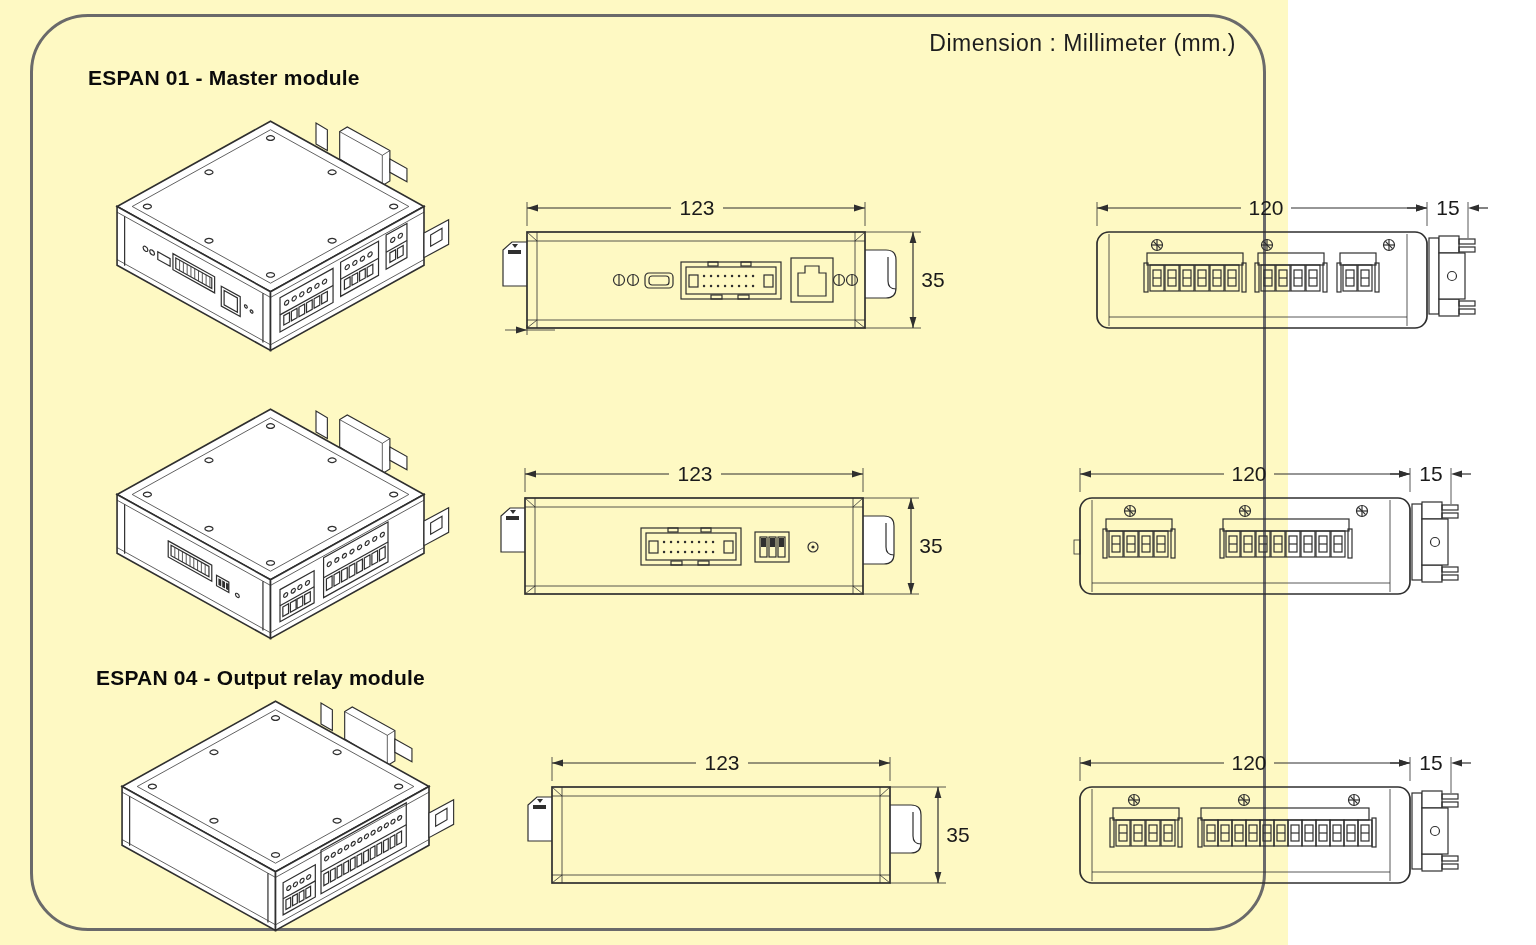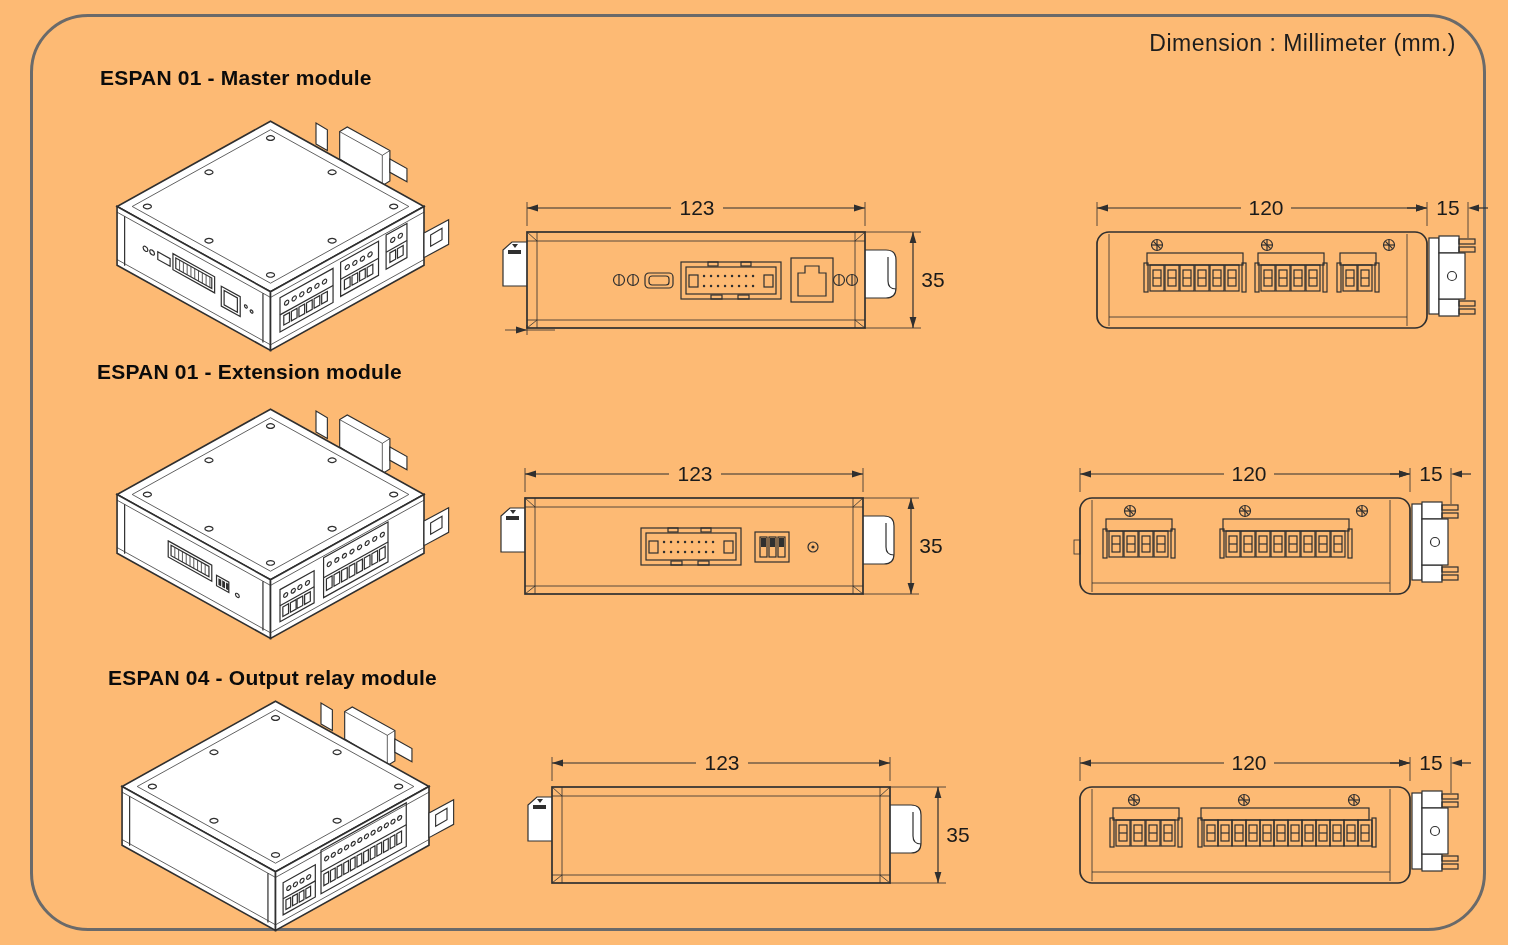--- a/index.html
+++ b/index.html
@@ -1,19 +1,19 @@
 <!DOCTYPE html>
 <html><head>
 <meta charset="utf-8">
 <style>
   html,body{margin:0;padding:0;background:#fff;width:1536px;height:945px;overflow:hidden;}
-  #canvas{position:relative;width:1508px;height:945px;background:#fdba74;font-family:"Liberation Sans",sans-serif;}
+  #canvas{position:relative;width:1288px;height:945px;background:#fef9c3;font-family:"Liberation Sans",sans-serif;}
   .page-border{position:absolute;left:30px;top:14px;right:22px;bottom:14px;border:3px solid #6a6a6a;border-radius:58px;}
   .title{position:absolute;top:30px;right:52px;font-size:23px;color:#1d1d1d;letter-spacing:.5px;white-space:nowrap;}
-  .row-label{position:absolute;font-size:21px;font-weight:bold;color:#0b0b0b;white-space:nowrap;letter-spacing:.2px;margin-left:12px;}
+  .row-label{position:absolute;font-size:21px;font-weight:bold;color:#0b0b0b;white-space:nowrap;letter-spacing:.2px;}
   svg{position:absolute;overflow:visible;stroke:#2f2f2f;fill:none;stroke-width:1.2;}
   svg text{fill:#1a1a1a;stroke:none;font-family:"Liberation Sans",sans-serif;}
   text.dim{font-size:21px;text-anchor:middle;}
   .thin{stroke-width:0.8;}
   .thick{stroke-width:1.7;}
   .wf{fill:#fff;}
 </style>
 </head>
 <body>
 
@@ -288,21 +288,20 @@
     <g>
       <rect x="283" y="69" width="36" height="12"></rect>
         <rect x="280" y="79" width="4" height="29"></rect>
         <rect x="318" y="79" width="4" height="29"></rect>
       <use href="#g-term" x="286" y="81"></use>
         <use href="#g-term" x="301" y="81"></use>
     </g>
     <use href="#g-clip" x="372" y="52"></use>
   </svg>
 
-  <div class="row-label" style="left:85px;top:360px;">ESPAN 01 - Extension module</div>
 
   <svg style="left:100px;top:388px;" width="360" height="266" viewBox="0 0 380 280">
     <g>
       <polygon points="228,46 240,53 240,31 228,24" class="wf"></polygon>
       <polygon points="253,62 253,33 261,28 306,53 306,85 298,90" class="wf"></polygon>
       <path d="M306,53 L298,58 L253,33 M298,58 L298,90" class="thin"></path>
       <polygon points="306,62 324,72 324,86 306,76" class="wf"></polygon>
       <polygon points="312,99 328,108 328,121 312,112" class="wf"></polygon>
     </g>
     <g>

